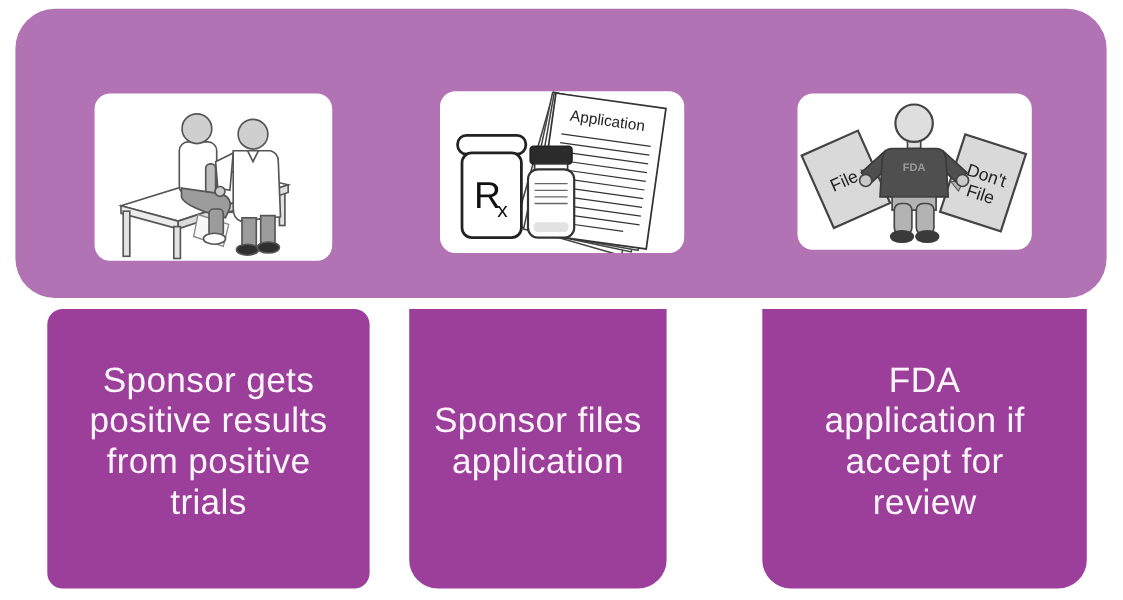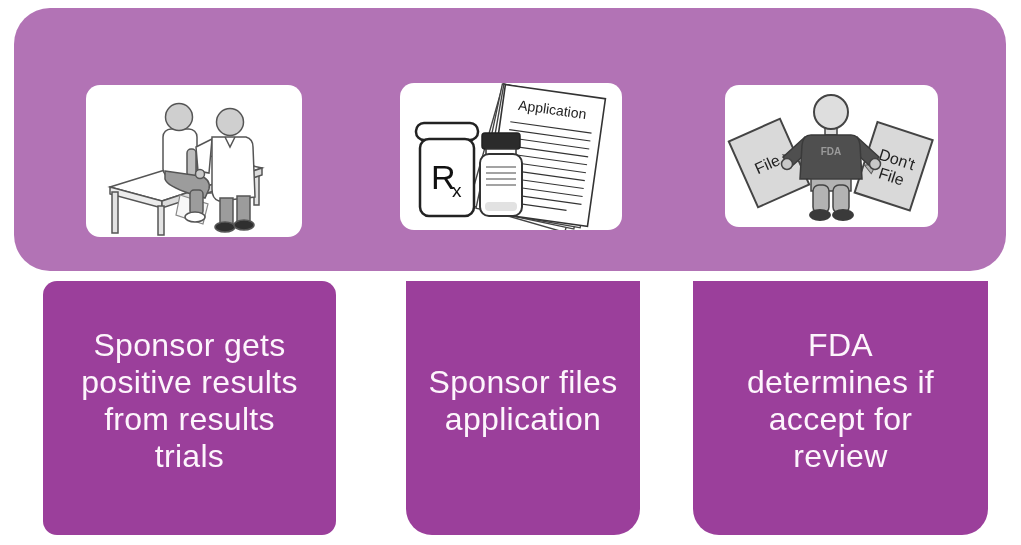--- a/index.html
+++ b/index.html
@@ -40,21 +40,21 @@
     justify-content: center;
     box-sizing: border-box;
     padding-bottom: 14px;
     color: #fdf5fc;
     text-align: center;
     font-size: 32px;
     line-height: 37px;
     letter-spacing: 0.3px;
   }
   .box-1 { left: 43px;  width: 293px; border-radius: 14px; }
-  .box-2 { left: 372px; width: 234px; margin-left: 34px; }
+  .box-2 { left: 372px; width: 234px; }
   .box-3 { left: 693px; width: 295px; }
   svg { display: block; }
   svg text { font-family: "Liberation Sans", sans-serif; }
 </style>
 </head>
 <body>
 
 <div class="canvas">
 
   <div class="banner">
@@ -168,29 +168,29 @@
           <ellipse cx="95" cy="130" rx="11" ry="6" fill="#3a3a3a"></ellipse>
           <ellipse cx="118" cy="130" rx="11" ry="6" fill="#3a3a3a"></ellipse>
         </g>
       </svg>
     </div>
   </div>
 
   <div class="step-box box-1">
     <div>Sponsor gets</div>
     <div>positive results</div>
-    <div>from results</div>
+    <div>from positive</div>
     <div>trials</div>
   </div>
 
   <div class="step-box box-2">
     <div>Sponsor files</div>
     <div>application</div>
   </div>
 
   <div class="step-box box-3">
     <div>FDA</div>
-    <div>determines if</div>
+    <div>application if</div>
     <div>accept for</div>
     <div>review</div>
   </div>
 
 </div>
 
 </body></html>

